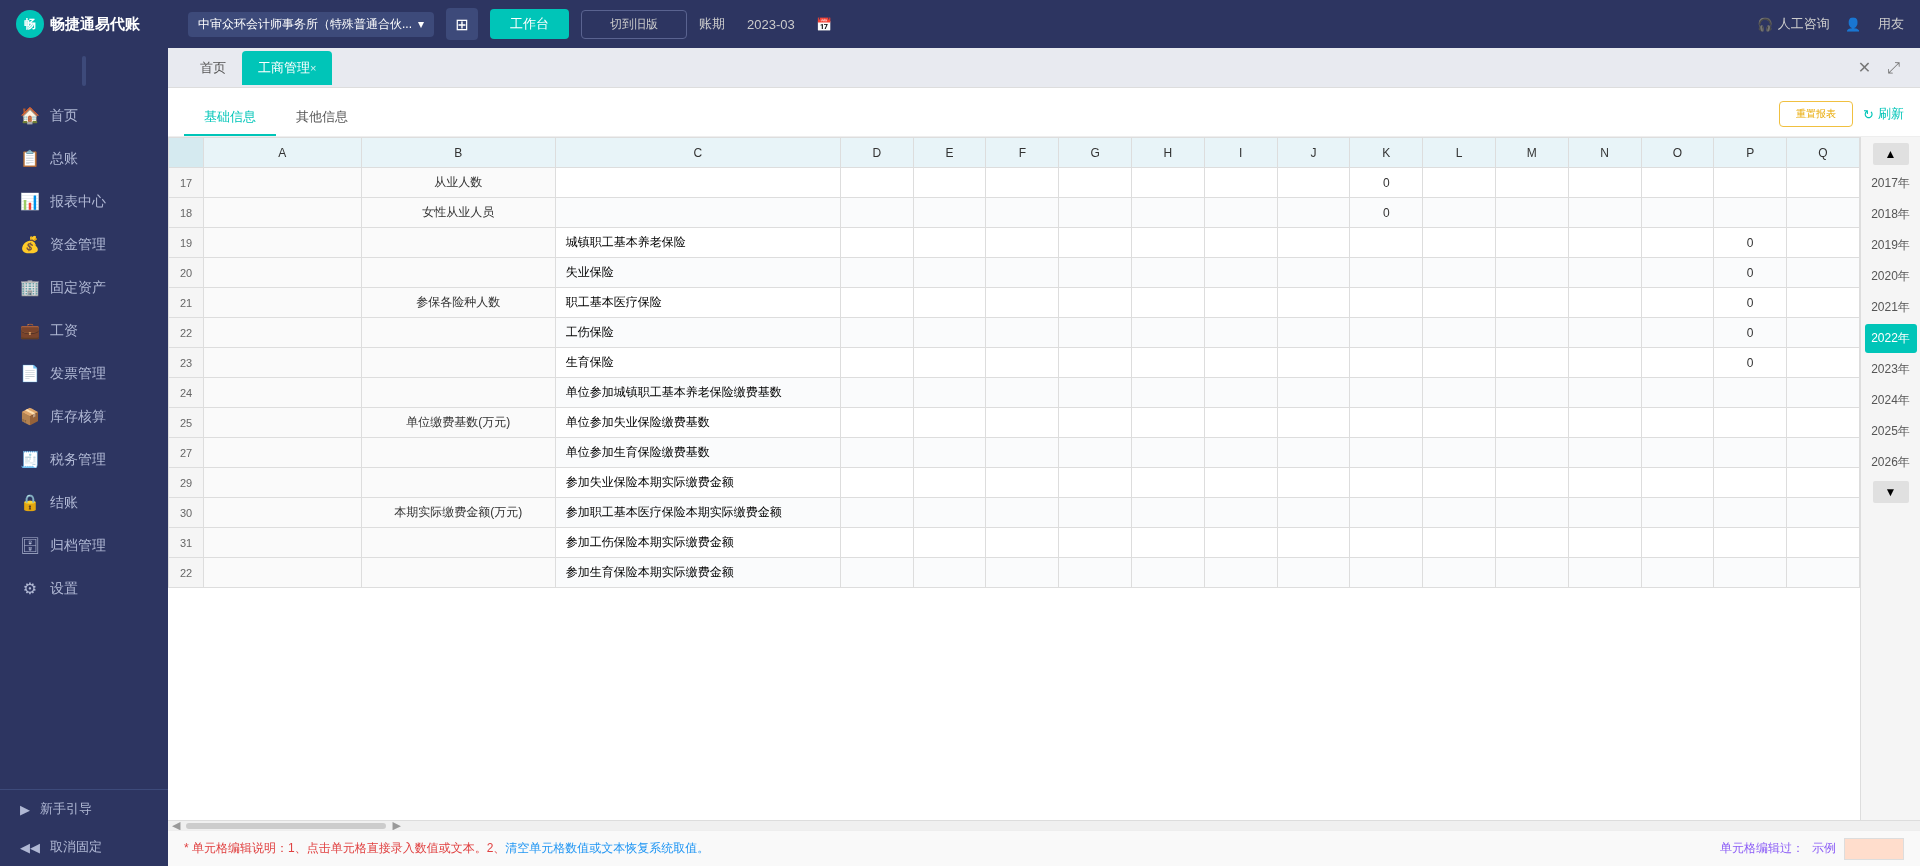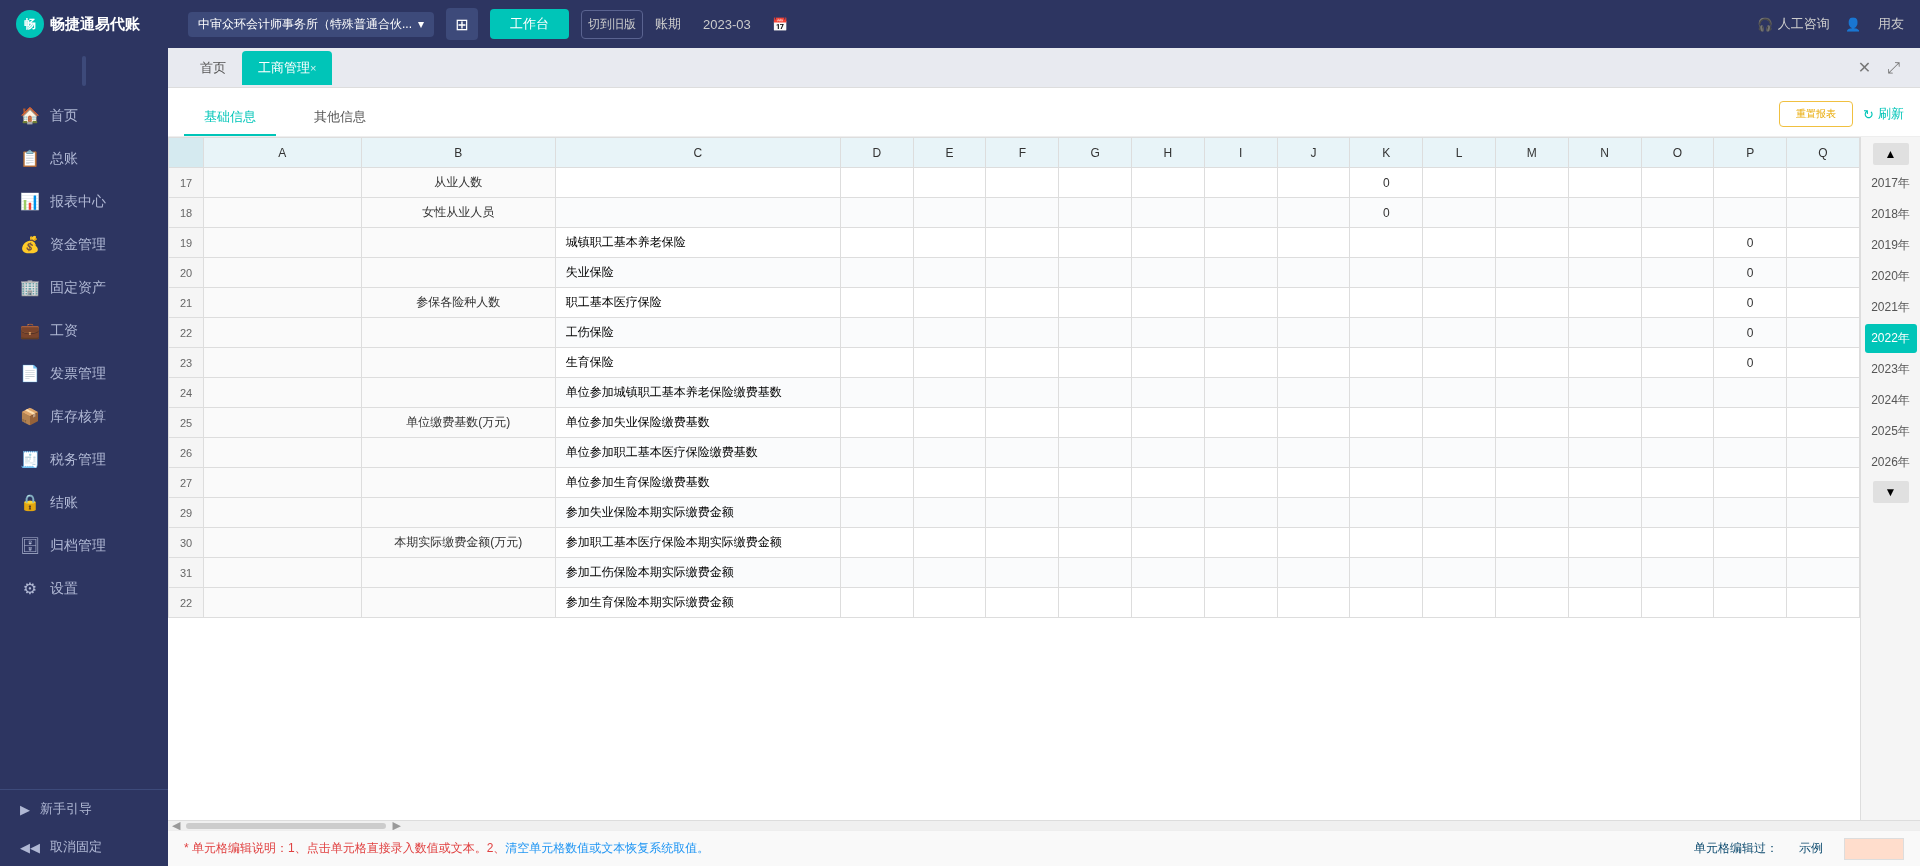--- a/index.html
+++ b/index.html
@@ -58,21 +58,21 @@
       border-radius: 4px;
       padding: 6px 20px;
       color: white;
       font-size: 13px;
       cursor: pointer;
     }
     .btn-old-version {
       background: transparent;
       border: 1px solid #5a6390;
       border-radius: 4px;
-      padding: 5px 6px;
+      padding: 5px 28px;
       color: #ccc;
       font-size: 12px;
       cursor: pointer;
     }
     .period-display {
       color: #ccc;
       font-size: 13px;
       display: flex; align-items: center; gap: 22px;
     }
     .header-right {
@@ -199,21 +199,21 @@
 
     
     .sub-tabs {
       display: flex;
       align-items: center;
       padding: 12px 16px 0;
       border-bottom: 1px solid #eee;
       justify-content: space-between;
     }
     .sub-tabs-left {
-      display: flex; gap: 18px;
+      display: flex; gap: 0;
     }
     .sub-tab {
       padding: 8px 20px;
       cursor: pointer;
       font-size: 13px;
       color: #555;
       border-bottom: 2px solid transparent;
     }
     .sub-tab.active {
       color: #00c5b8;
@@ -360,21 +360,21 @@
       align-items: center;
       padding: 0 16px;
       justify-content: space-between;
       font-size: 12px;
     }
     .bottom-hint {
       color: #e04040;
     }
     .bottom-hint span { color: #2196F3; }
     .bottom-right {
-      display: flex; align-items: center; gap: 21px; color: #0c4a6e;
+      display: flex; align-items: center; gap: 8px; color: #8b5cf6;
     }
     .sample-cell {
       width: 60px; height: 22px;
       background: #ffddcc;
       border: 1px solid #ddd;
       display: inline-block;
     }
 
     
     .h-scroll-bar {
@@ -726,40 +726,20 @@
                   <td class="data-col"></td>
                   <td class="data-col"></td>
                   <td class="data-col"></td>
                   <td class="data-col"></td>
                   <td class="data-col"></td>
                   <td class="data-col"></td>
                   <td class="data-col"></td>
                   <td class="data-col"></td>
                 </tr>
                 <tr>
-                  <td class="row-num">26</td>
-                  <td class="col-a"></td>
-                  <td class="col-b"></td>
-                  <td class="col-c">单位参加职工基本医疗保险缴费基数</td>
-                  <td class="data-col"></td>
-                  <td class="data-col"></td>
-                  <td class="data-col"></td>
-                  <td class="data-col"></td>
-                  <td class="data-col"></td>
-                  <td class="data-col"></td>
-                  <td class="data-col"></td>
-                  <td class="data-col"></td>
-                  <td class="data-col"></td>
-                  <td class="data-col"></td>
-                  <td class="data-col"></td>
-                  <td class="data-col"></td>
-                  <td class="data-col"></td>
-                  <td class="data-col"></td>
-                </tr>
-                <tr>
                   <td class="row-num">27</td>
                   <td class="col-a"></td>
                   <td class="col-b"></td>
                   <td class="col-c">单位参加生育保险缴费基数</td>
                   <td class="data-col"></td>
                   <td class="data-col"></td>
                   <td class="data-col"></td>
                   <td class="data-col"></td>
                   <td class="data-col"></td>
                   <td class="data-col"></td>

